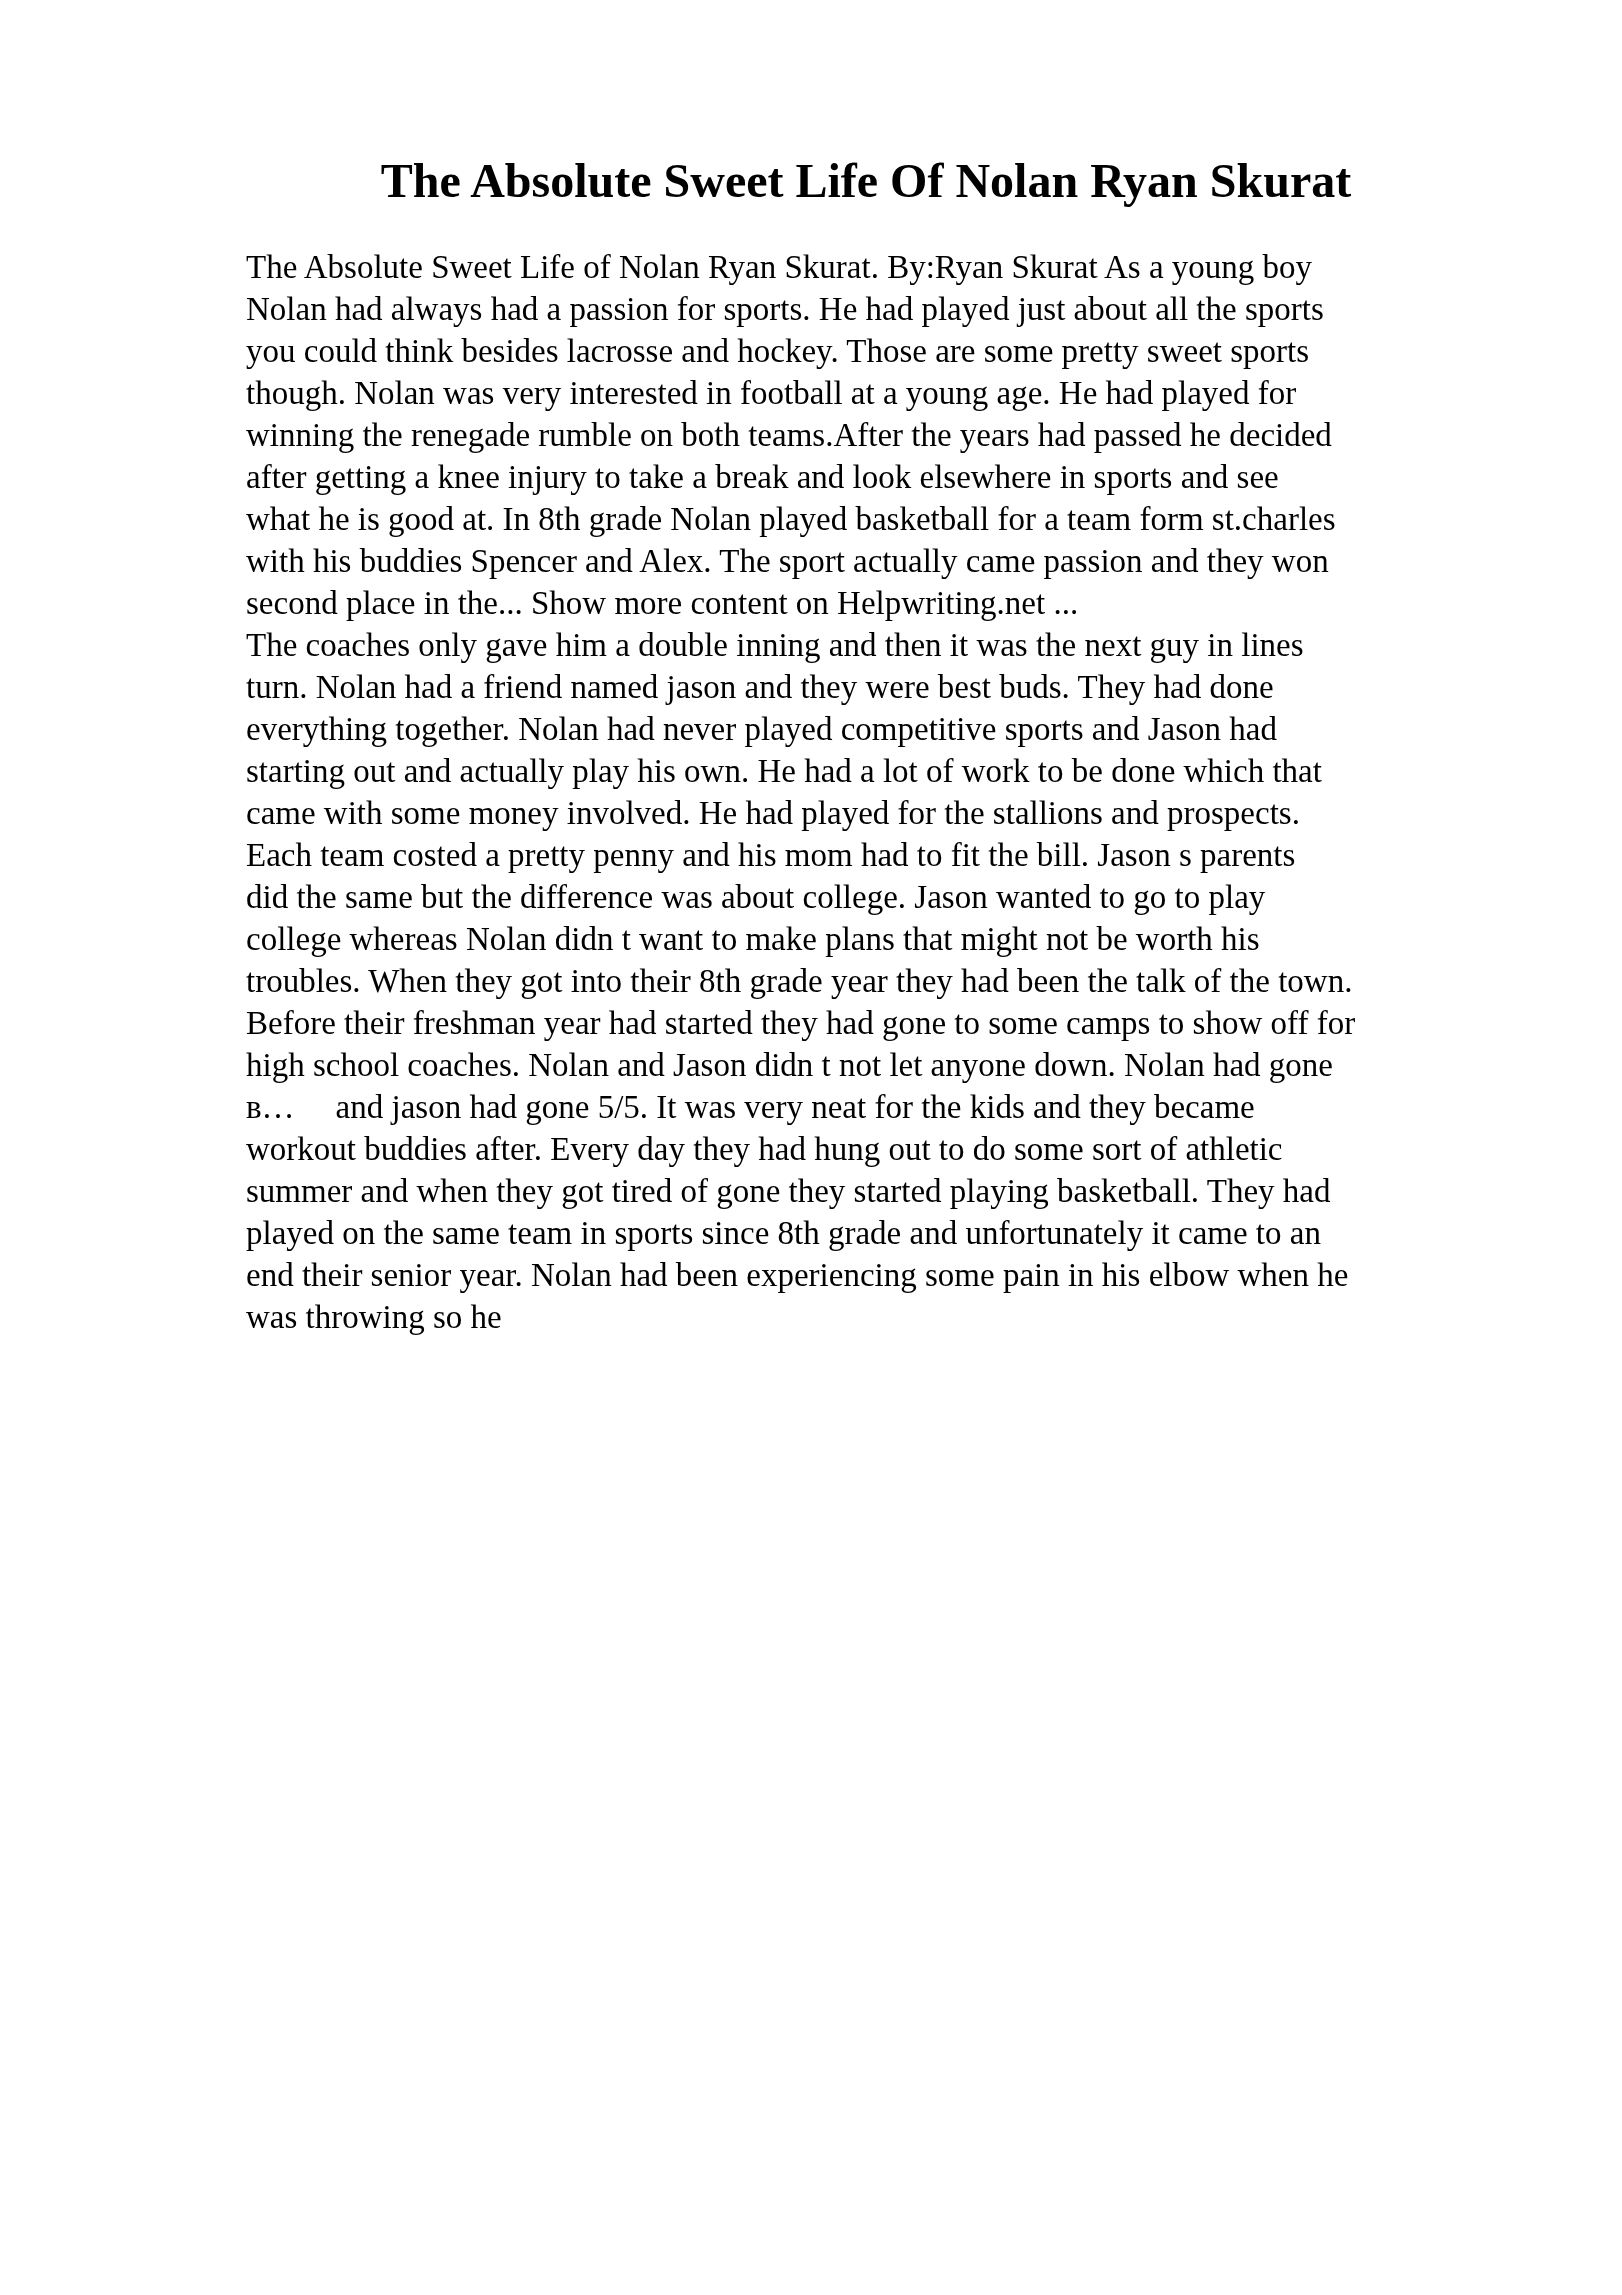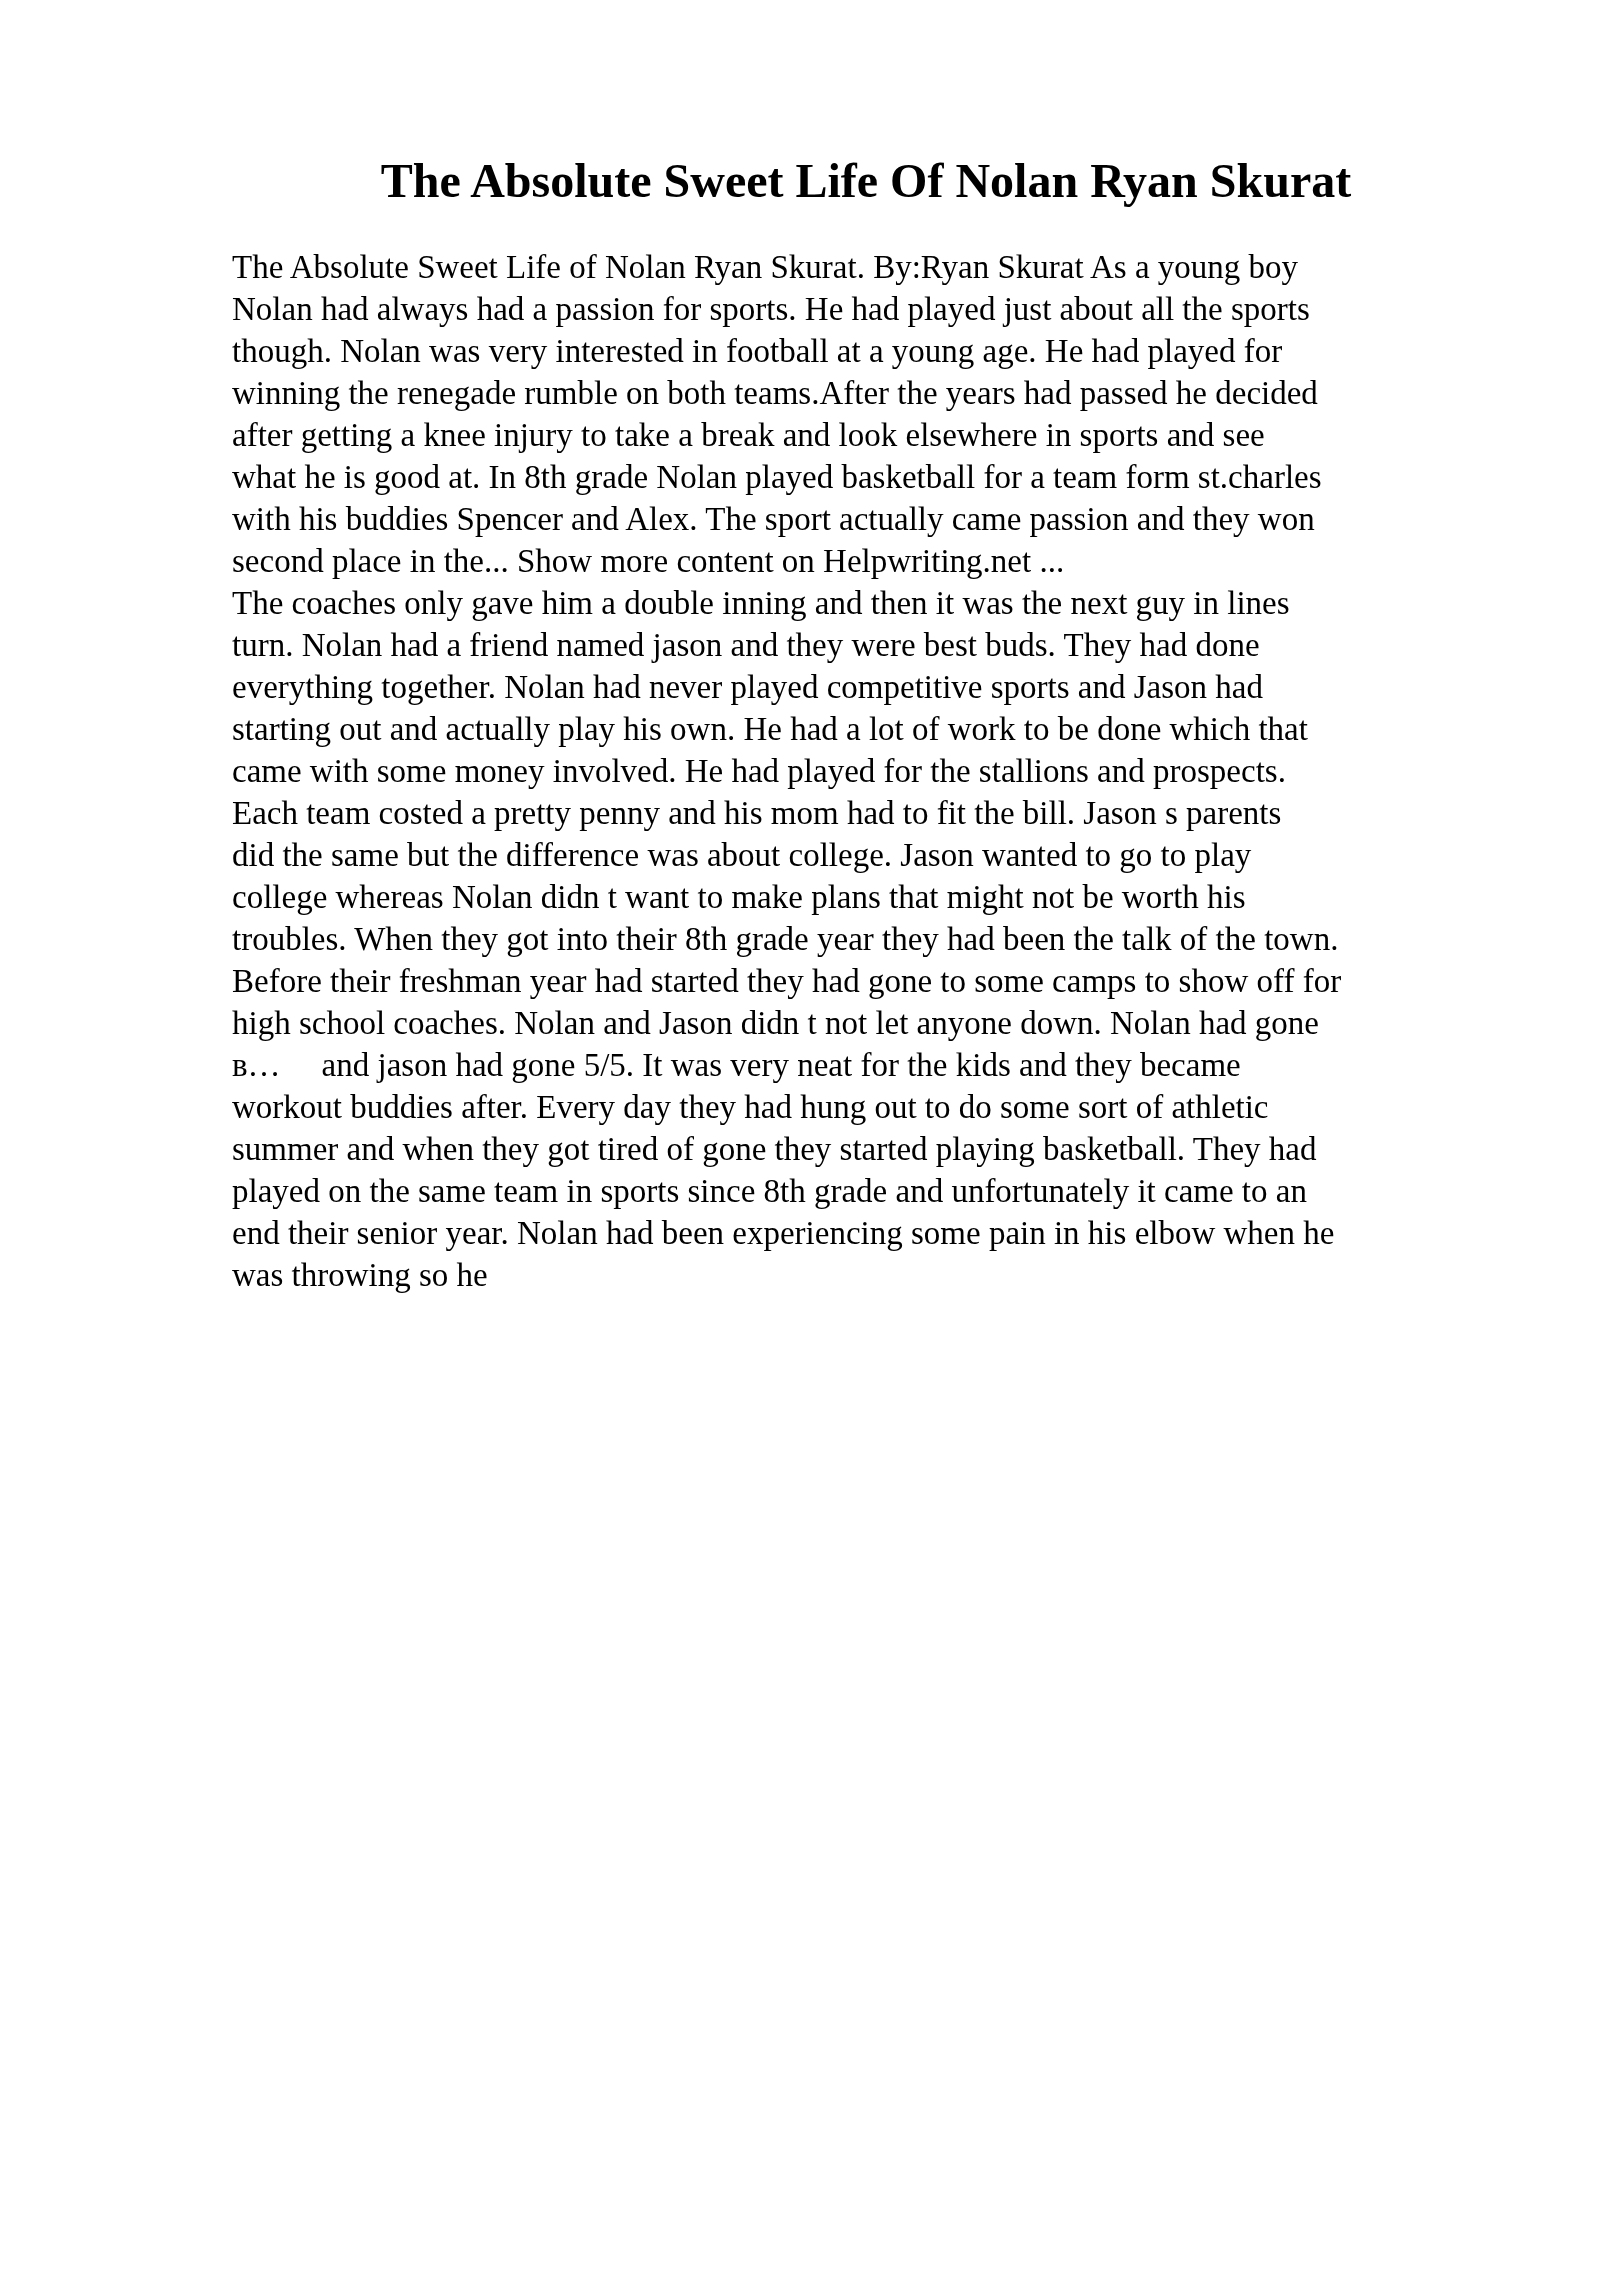--- a/index.html
+++ b/index.html
@@ -31,21 +31,21 @@
       width: 1732px;
       text-align: center;
       font-weight: bold;
       font-size: 48px;
       line-height: 57px;
       margin: 0;
       white-space: nowrap;
     }
     .body-text {
       position: absolute;
-      left: 232px;
+      left: 246px;
       top: 246px;
       width: 1267px;
       font-size: 33px;
       line-height: 42px;
     }
     .line {
       display: block;
       white-space: nowrap;
       height: 42px;
     }
@@ -56,20 +56,21 @@
   </style>
 </head>
 <body>
 
 <div class="page">
   <h1 class="title">The Absolute Sweet Life Of Nolan Ryan Skurat</h1>
 
   <div class="body-text">
     <span class="line">The Absolute Sweet Life of Nolan Ryan Skurat. By:Ryan Skurat As a young boy</span>
     <span class="line">Nolan had always had a passion for sports. He had played just about all the sports</span>
+    <span class="line">you could think besides lacrosse and hockey. Those are some pretty sweet sports</span>
     <span class="line">though. Nolan was very interested in football at a young age. He had played for</span>
     <span class="line">winning the renegade rumble on both teams.After the years had passed he decided</span>
     <span class="line">after getting a knee injury to take a break and look elsewhere in sports and see</span>
     <span class="line">what he is good at. In 8th grade Nolan played basketball for a team form st.charles</span>
     <span class="line">with his buddies Spencer and Alex. The sport actually came passion and they won</span>
     <span class="line">second place in the... Show more content on Helpwriting.net ...</span>
     <span class="line">The coaches only gave him a double inning and then it was the next guy in lines</span>
     <span class="line">turn. Nolan had a friend named jason and they were best buds. They had done</span>
     <span class="line">everything together. Nolan had never played competitive sports and Jason had</span>
     <span class="line">starting out and actually play his own. He had a lot of work to be done which that</span>

